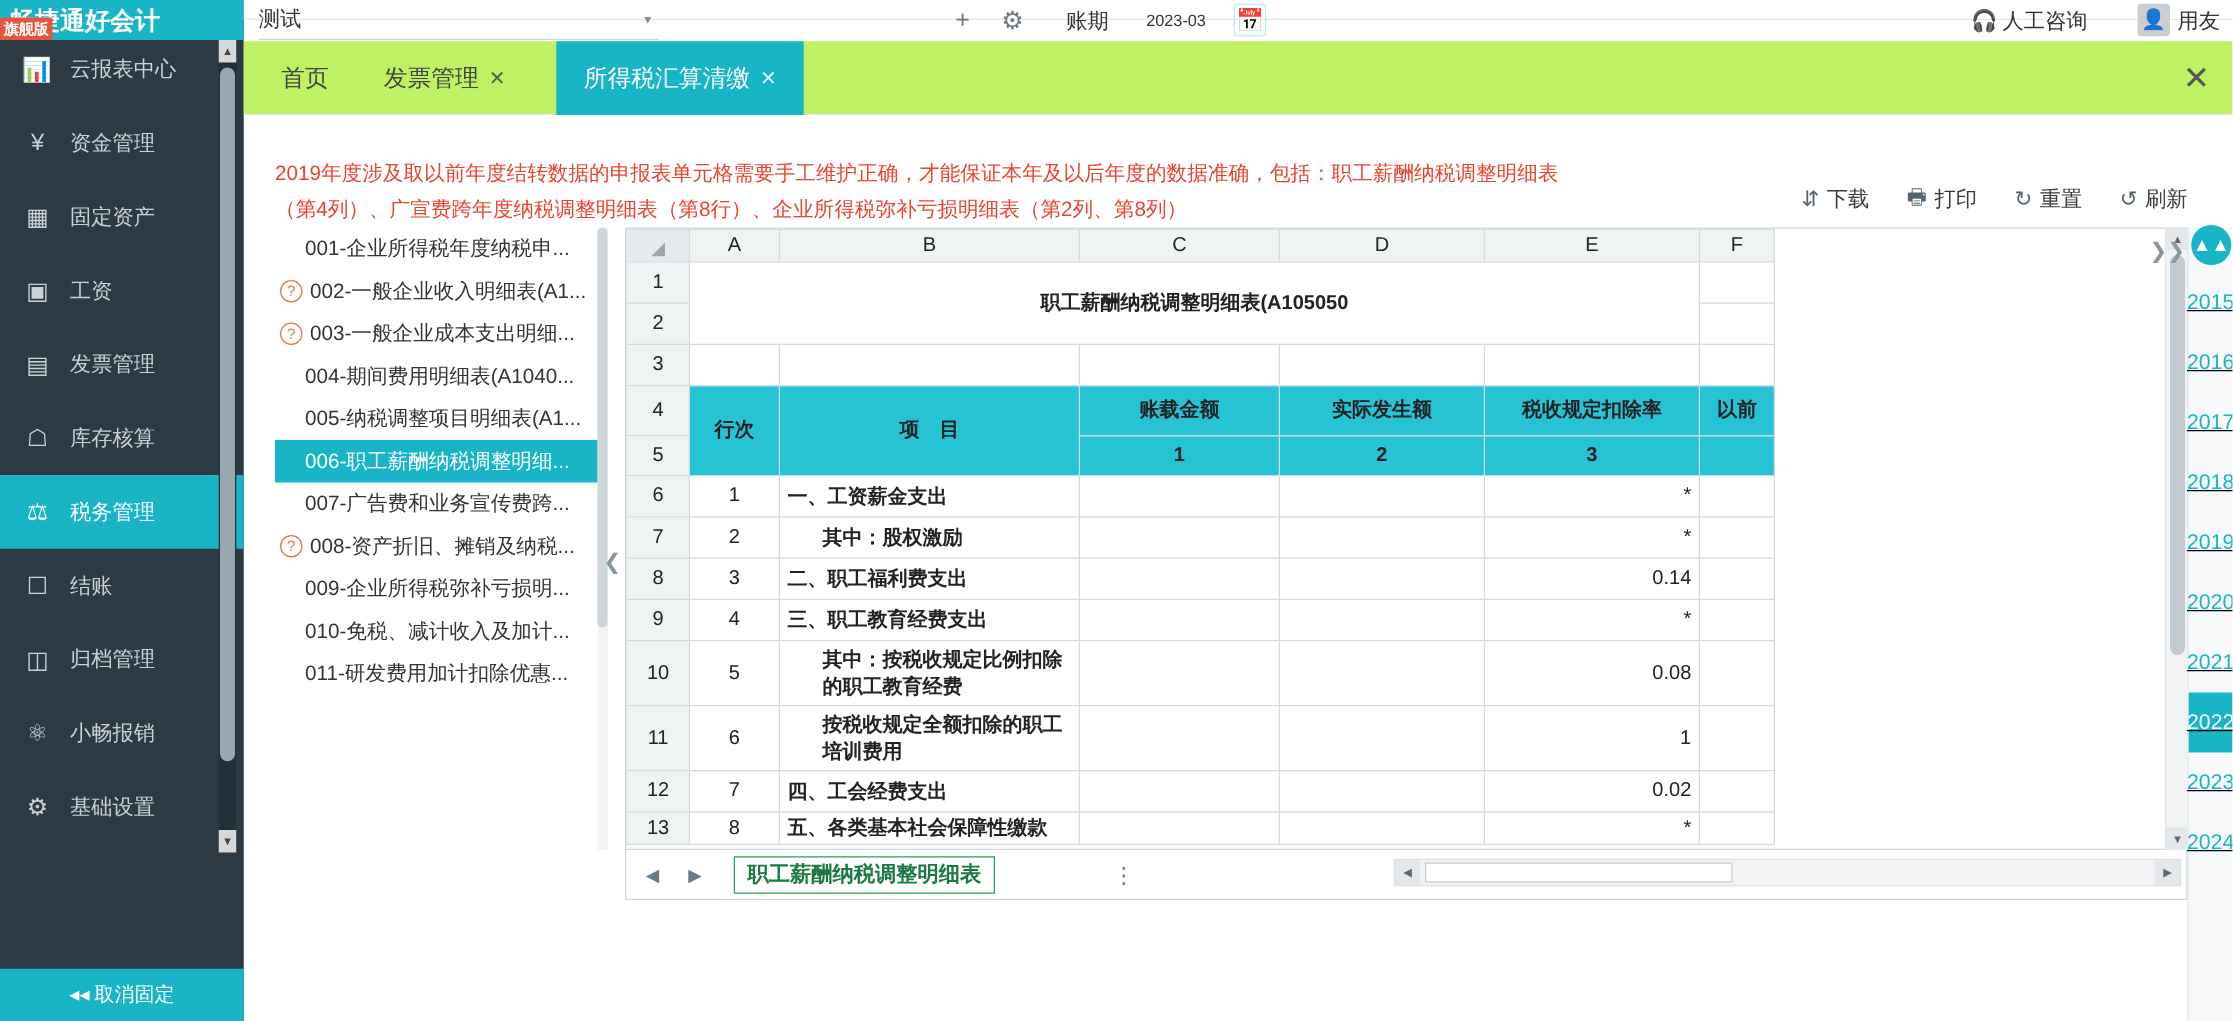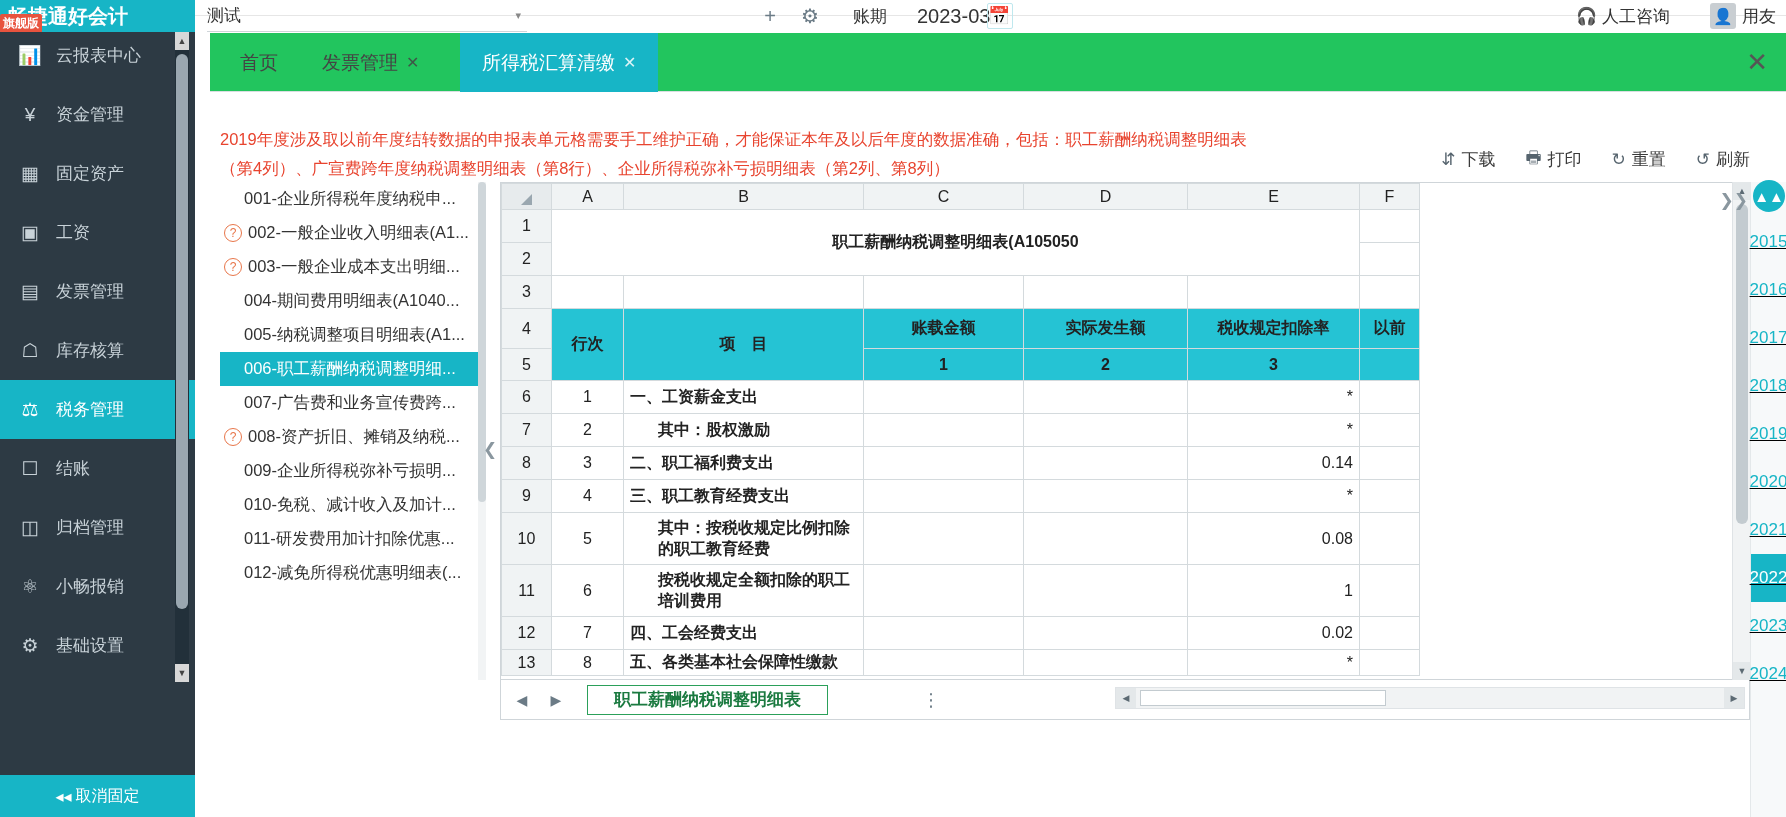--- a/index.html
+++ b/index.html
@@ -80,21 +80,21 @@
     position: absolute; top: 2px; width: 30px; height: 28px;
     display: flex; align-items: center; justify-content: center;
     color: #6b7b86; font-size: 20px;
   }
   .period-label {
     position: absolute; left: 658px; top: 0; height: 32px;
     display: flex; align-items: center; font-size: 17px; color: #333;
   }
   .period-value {
     position: absolute; left: 722px; top: 0; height: 32px;
-    display: flex; align-items: center; font-size: 20px; color: #333;
+    display: flex; align-items: center; font-size: 13px; color: #333;
   }
   .period-cal {
     position: absolute; left: 792px; top: 3px; width: 26px; height: 26px;
     display: flex; align-items: center; justify-content: center;
     color: #17b5c6; font-size: 18px; border: 1px solid #bfe8ee; border-radius: 2px;
   }
   .service {
     position: absolute; right: 116px; top: 0; height: 32px;
     display: flex; align-items: center; color: #333; font-size: 17px;
   }
@@ -104,22 +104,22 @@
     display: flex; align-items: center; color: #333; font-size: 17px;
   }
   .user .avatar {
     width: 26px; height: 26px; border-radius: 3px; background: #c9ced2;
     margin-right: 6px; display: flex; align-items: center; justify-content: center;
     color: #fff; font-size: 16px;
   }
 
   
   .tabbar {
-    position: absolute; left: 210px; top: 33px; right: 0; height: 59px;
-    background: #22c55e; border-bottom: 1px solid #d9dee1;
+    position: absolute; left: 195px; top: 33px; right: 0; height: 59px;
+    background: #bef264; border-bottom: 1px solid #d9dee1;
   }
   .tab {
     position: absolute; top: 0; height: 59px;
     display: flex; align-items: center; gap: 8px;
     font-size: 19px; color: #444; padding: 0 22px; cursor: pointer;
   }
   .tab.active { background: #17b5c6; color: #fff; }
   .tab .x { font-size: 16px; opacity: .85; }
   .tab-close-all {
     position: absolute; right: 18px; top: 14px;
@@ -227,21 +227,21 @@
     position: absolute; left: 500px; top: 680px; right: 36px; height: 40px;
     background: #fff; border: 1px solid #cfd5d9; border-top: none;
     display: flex; align-items: center;
   }
   .sb-nav {
     width: 26px; height: 26px; margin-left: 8px;
     display: flex; align-items: center; justify-content: center;
     color: #6b7b86; font-size: 14px;
   }
   .sheet-tab {
-    margin-left: 18px; height: 30px; padding: 0 26px;
+    margin-left: 18px; height: 30px; padding: 0 10px;
     border: 1px solid #2ba05a; color: #1b7a40;
     font-size: 17px; font-weight: bold;
     display: flex; align-items: center; background: #fff;
   }
   .sb-dots { margin-left: 94px; color: #6b7b86; font-size: 18px; letter-spacing: 2px; }
   .hscroll {
     position: absolute; right: 4px; top: 7px; width: 630px; height: 22px;
     background: #f1f3f4; border: 1px solid #dfe3e6; display: flex; align-items: center;
   }
   .hscroll .arr {
@@ -432,23 +432,20 @@
       <span>008-资产折旧、摊销及纳税...</span>
     </div>
     <div class="rep-item">
       <span>009-企业所得税弥补亏损明...</span>
     </div>
     <div class="rep-item">
       <span>010-免税、减计收入及加计...</span>
     </div>
     <div class="rep-item">
       <span>011-研发费用加计扣除优惠...</span>
-    </div>
-    <div class="rep-item">
-      <span>012-减免所得税优惠明细表(...</span>
     </div>
   </div>
   <div class="replist-scroll">
     <div class="thumb"></div>
   </div>
   <div class="collapse-handle">❮</div>
 
   <div class="sheet">
     <table class="grid">
       <colgroup>

